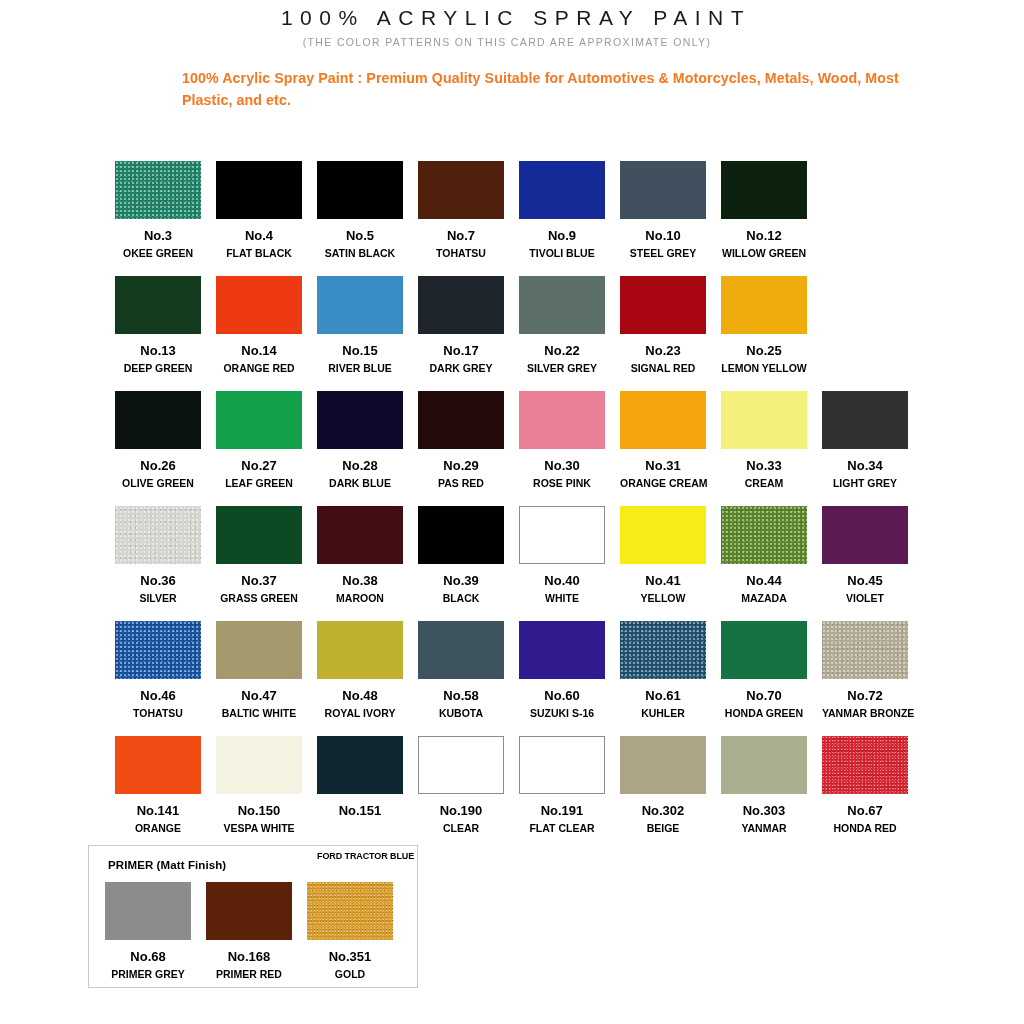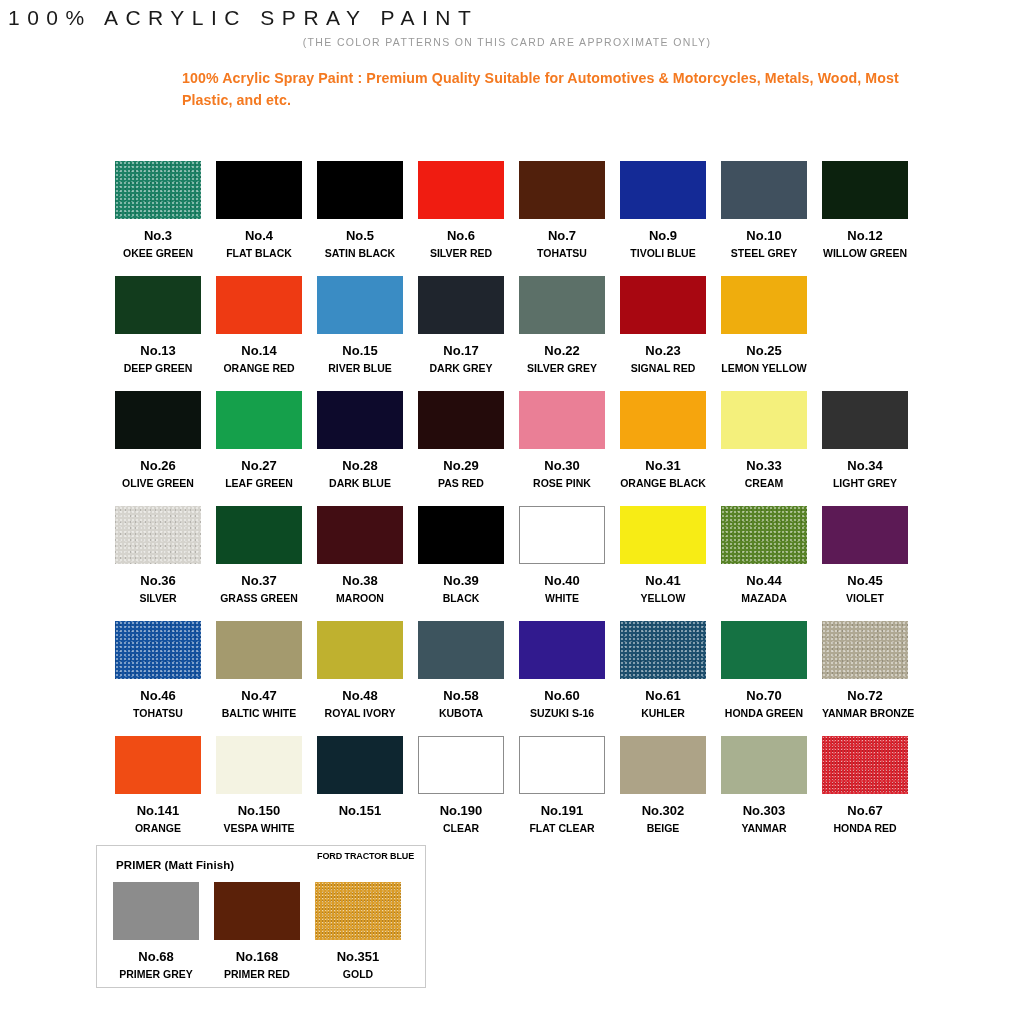--- a/index.html
+++ b/index.html
@@ -13,21 +13,21 @@
     font-family: "Liberation Sans", sans-serif;
     color: #000000;
     position: relative;
     overflow: hidden;
   }
 
   
   #header { padding-top: 6px; }
 
   .title-main {
-    text-align: left;
+    text-align: center;
     font-size: 21px;
     font-weight: 400;
     letter-spacing: 7.5px;
     color: #1a1a1a;
     margin: 0 0 0 8px;
     white-space: nowrap;
   }
   .title-sub {
     text-align: center;
     font-size: 10.5px;
@@ -103,21 +103,21 @@
     font-weight: bold;
     margin-top: 3px;
     line-height: 1.25;
     white-space: nowrap;
   }
   .name.small { font-size: 9px; letter-spacing: -0.1px; margin-top: 32px; }
 
   
   #primer-panel {
     position: absolute;
-    left: 96px;
+    left: 88px;
     top: 845px;
     width: 330px;
     height: 143px;
     border: 1px solid #c9c9c9;
     box-sizing: border-box;
   }
   #primer-heading {
     font-size: 11.5px;
     font-weight: bold;
     margin: 13px 0 0 19px;
@@ -149,25 +149,20 @@
         <div class="swatch" style="background: rgb(0, 0, 0);"></div>
         <div class="code">No.4</div>
         <div class="name">FLAT BLACK</div>
       </div>
       <div class="cell">
         <div class="swatch" style="background: rgb(0, 0, 0);"></div>
         <div class="code">No.5</div>
         <div class="name">SATIN BLACK</div>
       </div>
       <div class="cell">
-        <div class="swatch" style="background: rgb(240, 28, 17);"></div>
-        <div class="code">No.6</div>
-        <div class="name">SILVER RED</div>
-      </div>
-      <div class="cell">
         <div class="swatch" style="background: rgb(81, 32, 12);"></div>
         <div class="code">No.7</div>
         <div class="name">TOHATSU</div>
       </div>
       <div class="cell">
         <div class="swatch" style="background: rgb(20, 42, 150);"></div>
         <div class="code">No.9</div>
         <div class="name">TIVOLI BLUE</div>
       </div>
       <div class="cell">
@@ -240,21 +235,21 @@
         <div class="name">PAS RED</div>
       </div>
       <div class="cell">
         <div class="swatch" style="background: rgb(234, 127, 150);"></div>
         <div class="code">No.30</div>
         <div class="name">ROSE PINK</div>
       </div>
       <div class="cell">
         <div class="swatch" style="background: rgb(246, 165, 13);"></div>
         <div class="code">No.31</div>
-        <div class="name">ORANGE BLACK</div>
+        <div class="name">ORANGE CREAM</div>
       </div>
       <div class="cell">
         <div class="swatch" style="background: rgb(244, 240, 124);"></div>
         <div class="code">No.33</div>
         <div class="name">CREAM</div>
       </div>
       <div class="cell">
         <div class="swatch" style="background: rgb(49, 49, 49);"></div>
         <div class="code">No.34</div>
         <div class="name">LIGHT GREY</div>

